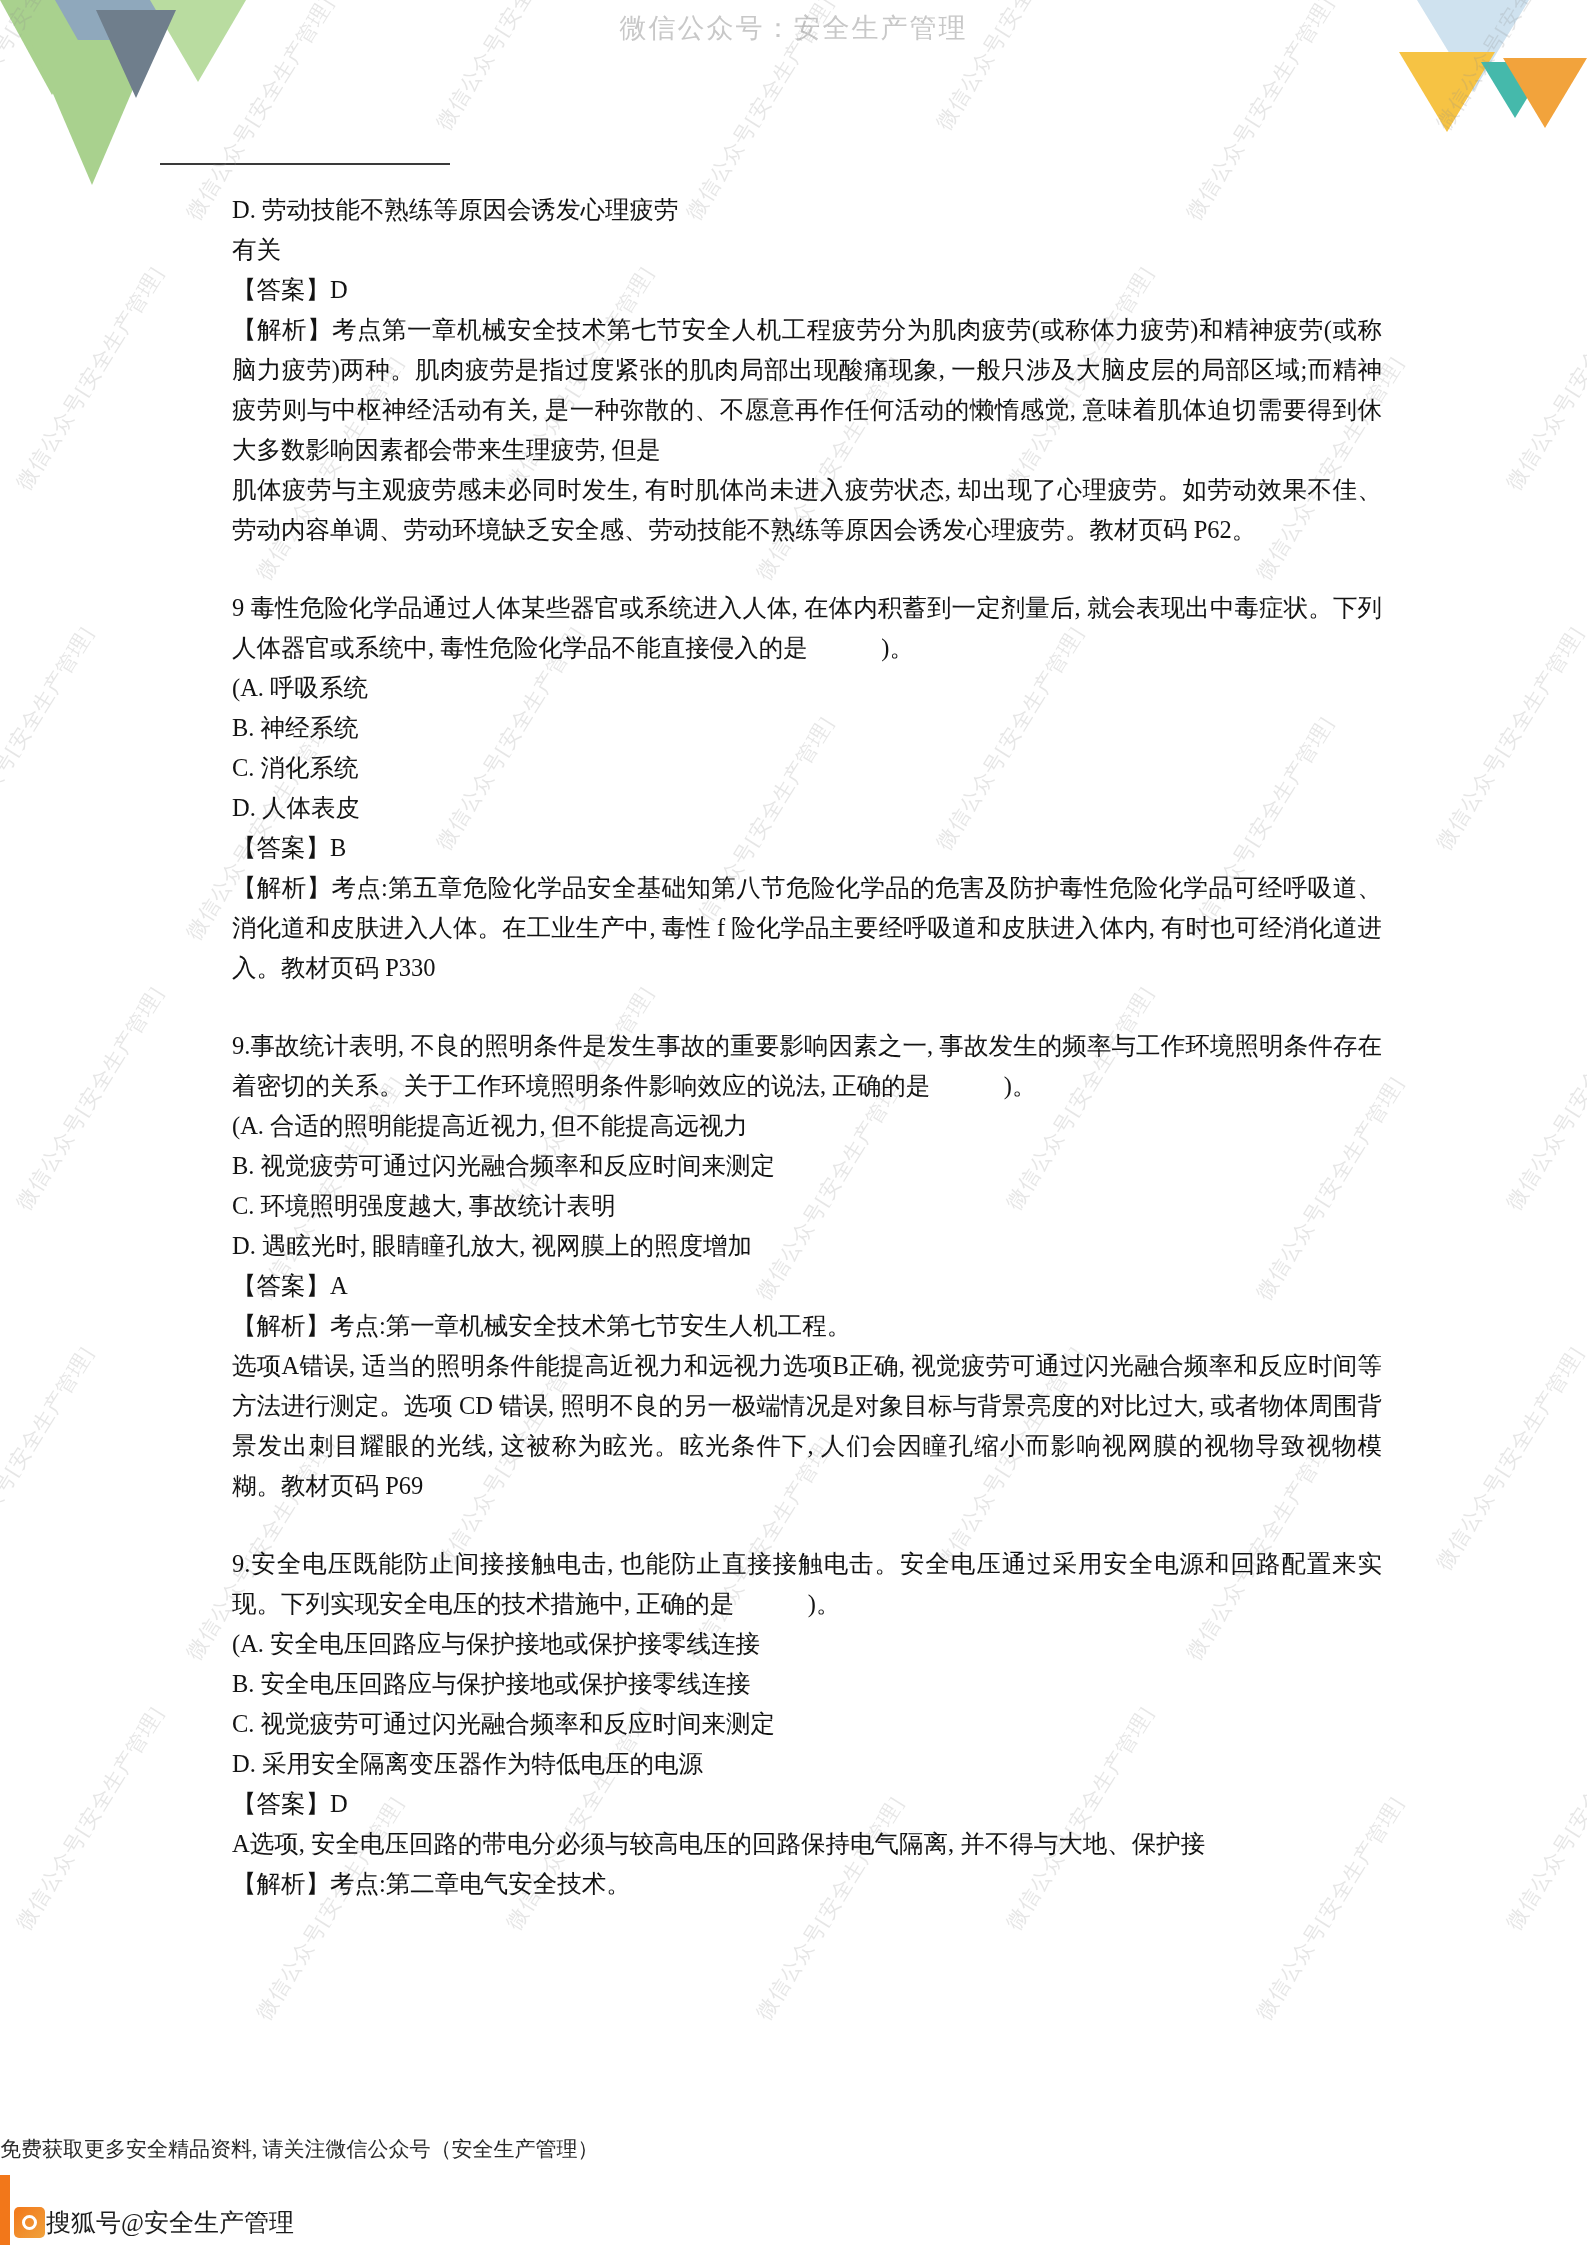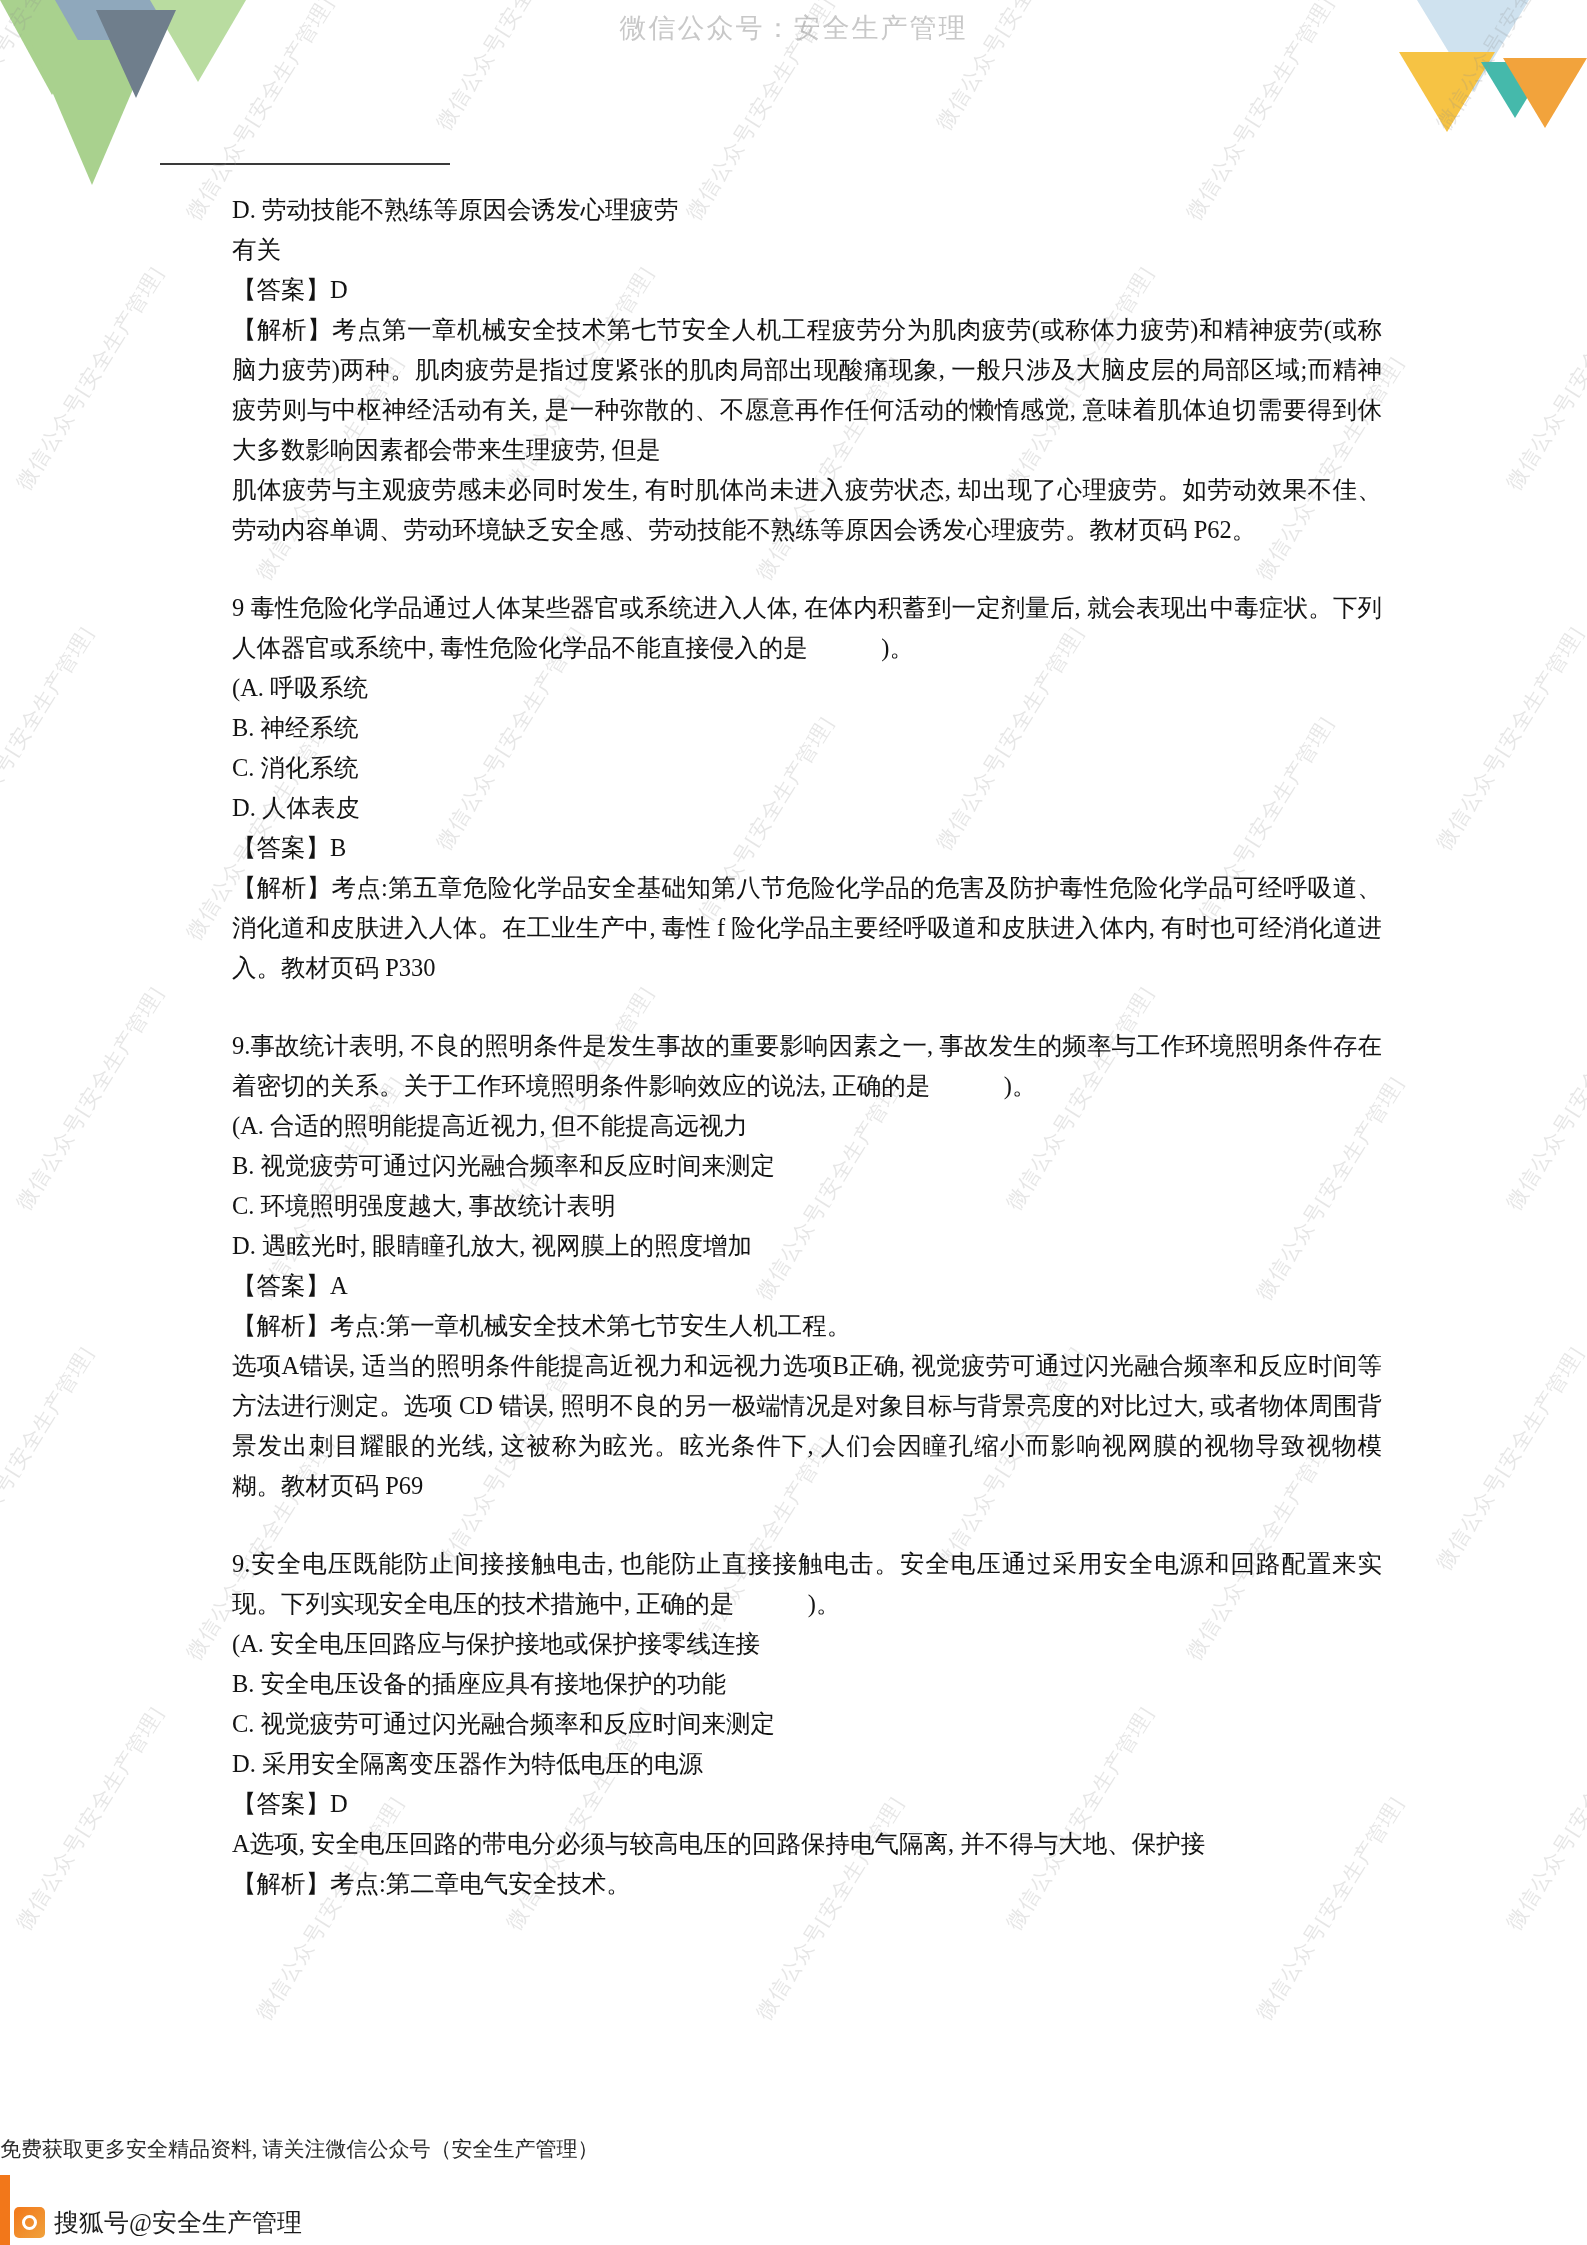--- a/index.html
+++ b/index.html
@@ -159,21 +159,21 @@
     width: 100%;
     font-size: 21px;
     color: #2a2a2a;
   }
   .brand-bar {
     position: absolute;
     bottom: 6px;
     left: 14px;
     display: flex;
     align-items: center;
-    gap: 9px;
+    gap: 1px;
     font-size: 25px;
     color: #1b1b1b;
   }
   .brand-logo {
     width: 31px; height: 31px;
     border-radius: 5px;
     background: linear-gradient(135deg,#f2771a 0%, #f0a23c 100%);
     position: relative;
   }
   .brand-logo::after {
@@ -278,21 +278,21 @@
     <p>(A. 合适的照明能提高近视力, 但不能提高远视力</p>
     <p>B. 视觉疲劳可通过闪光融合频率和反应时间来测定</p>
     <p>C. 环境照明强度越大, 事故统计表明</p>
     <p>D. 遇眩光时, 眼睛瞳孔放大, 视网膜上的照度增加</p>
     <p>【答案】A</p>
     <p>【解析】考点:第一章机械安全技术第七节安生人机工程。</p>
     <p>选项A错误, 适当的照明条件能提高近视力和远视力选项B正确, 视觉疲劳可通过闪光融合频率和反应时间等方法进行测定。选项 CD 错误, 照明不良的另一极端情况是对象目标与背景亮度的对比过大, 或者物体周围背景发出刺目耀眼的光线, 这被称为眩光。眩光条件下, 人们会因瞳孔缩小而影响视网膜的视物导致视物模糊。教材页码 P69</p>
     <div class="gap"></div>
     <p>9.安全电压既能防止间接接触电击, 也能防止直接接触电击。安全电压通过采用安全电源和回路配置来实现。下列实现安全电压的技术措施中, 正确的是　　　)。</p>
     <p>(A. 安全电压回路应与保护接地或保护接零线连接</p>
-    <p>B. 安全电压设备的插座应具有接地保护的功能</p>
+    <p>B. 安全电压回路应与保护接地或保护接零线连接</p>
     <p>C. 视觉疲劳可通过闪光融合频率和反应时间来测定</p>
     <p>D. 采用安全隔离变压器作为特低电压的电源</p>
     <p>【答案】D</p>
     <p>A选项, 安全电压回路的带电分必须与较高电压的回路保持电气隔离, 并不得与大地、保护接</p>
     <p>【解析】考点:第二章电气安全技术。</p>
   </div>
 
 <div class="footer-note">免费获取更多安全精品资料, 请关注微信公众号（安全生产管理）</div>
 <div class="left-edge-bar"></div>
 <div class="brand-bar">

